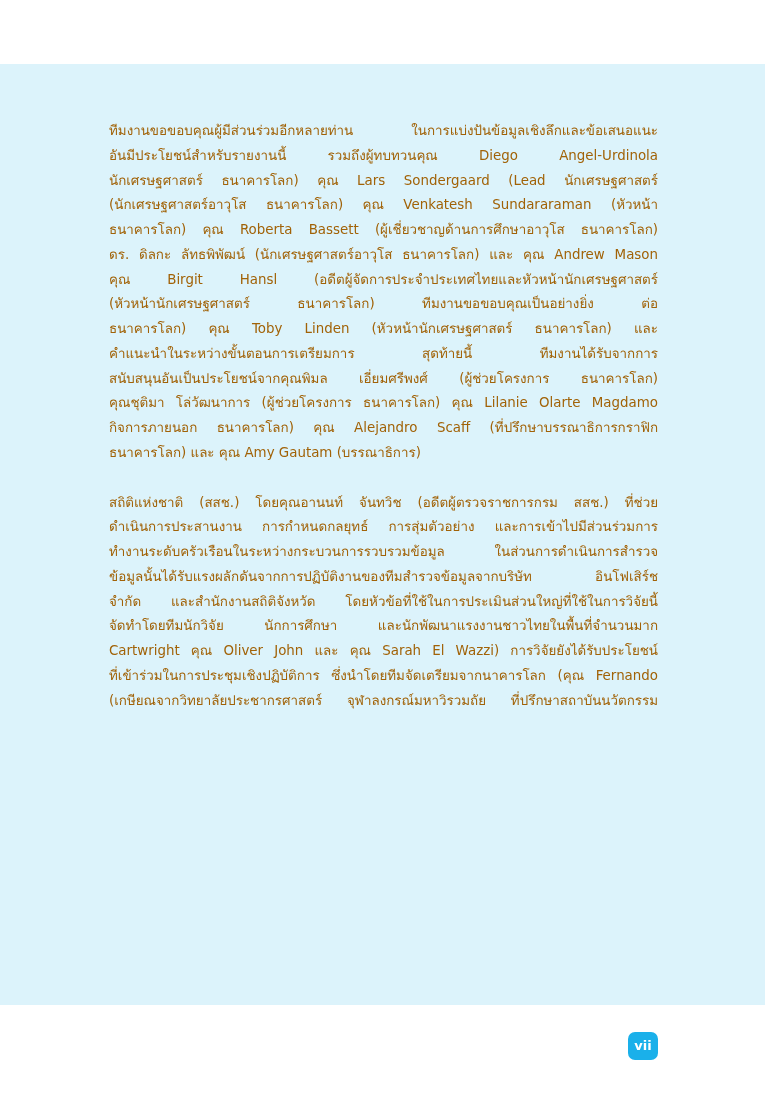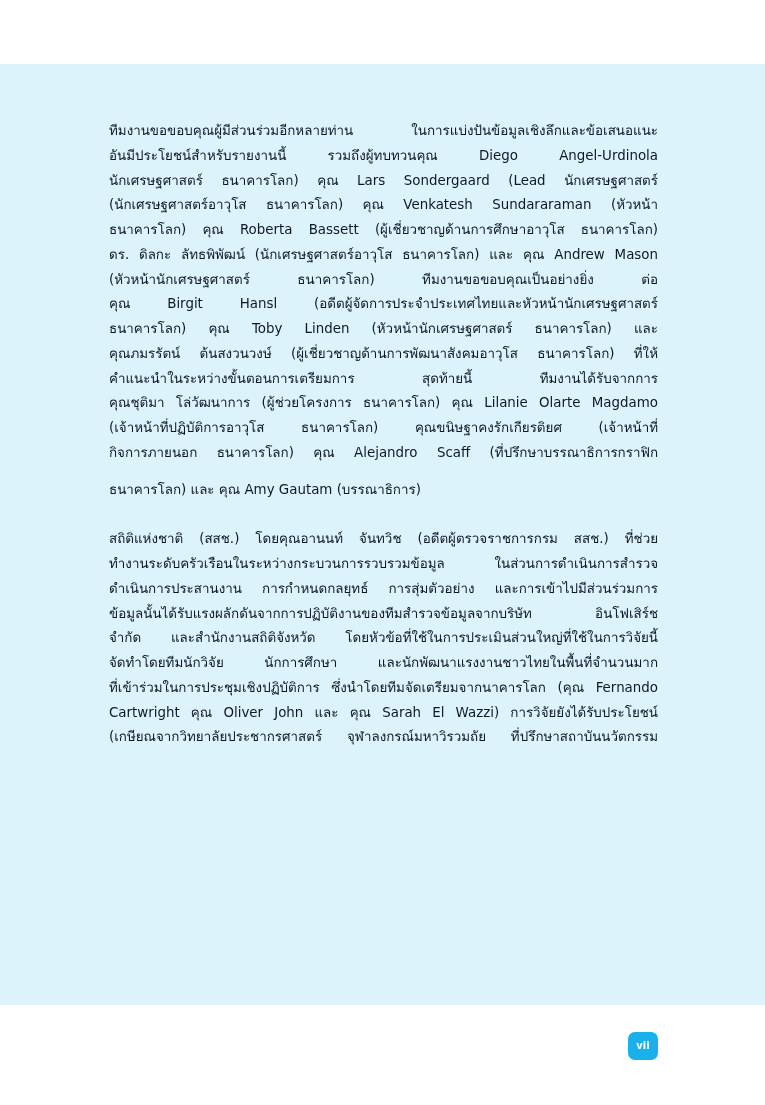--- a/index.html
+++ b/index.html
@@ -20,90 +20,88 @@
       top: 64px;
       width: 765px;
       height: 941px;
       background: #dcf3fb;
     }
     .content {
       position: absolute;
       left: 109px;
       top: 119px;
       width: 549px;
-      color: #0f172a;
+      color: #a16207;
       font-size: 13.4px;
     }
     .para {
       margin: 0;
     }
     .line {
       display: block;
       height: 24.75px;
       line-height: 24.75px;
       white-space: nowrap;
       text-align: justify;
       text-align-last: justify;
       overflow: visible;
     }
     .line.last {
       text-align-last: left;
-      margin-top: 12px;
     }
     .para-gap {
       height: 25px;
     }
     .page-badge {
       position: absolute;
       left: 628px;
       top: 1032px;
       width: 30px;
       height: 28px;
       border-radius: 7px;
       background: #1ab0ea;
       color: #ffffff;
       font-family: "DejaVu Sans", "Liberation Sans", sans-serif;
       font-weight: bold;
-      font-size: 10px;
+      font-size: 13px;
       line-height: 28px;
       text-align: center;
     }
   </style>
 </head>
 <body>
 
 <div class="panel"></div>
 
 <div class="content">
   <div class="para">
     <span class="line">ทีมงานขอขอบคุณผู้มีส่วนร่วมอีกหลายท่าน ในการแบ่งปันข้อมูลเชิงลึกและข้อเสนอแนะ</span>
     <span class="line">อันมีประโยชน์สำหรับรายงานนี้ รวมถึงผู้ทบทวนคุณ Diego Angel-Urdinola</span>
     <span class="line">นักเศรษฐศาสตร์ ธนาคารโลก) คุณ Lars Sondergaard (Lead นักเศรษฐศาสตร์</span>
     <span class="line">(นักเศรษฐศาสตร์อาวุโส ธนาคารโลก) คุณ Venkatesh Sundararaman (หัวหน้า</span>
     <span class="line">ธนาคารโลก) คุณ Roberta Bassett (ผู้เชี่ยวชาญด้านการศึกษาอาวุโส ธนาคารโลก)</span>
     <span class="line">ดร. ดิลกะ ลัทธพิพัฒน์ (นักเศรษฐศาสตร์อาวุโส ธนาคารโลก) และ คุณ Andrew Mason</span>
+    <span class="line">คุณ Birgit Hansl (อดีตผู้จัดการประจำประเทศไทยและหัวหน้านักเศรษฐศาสตร์</span>
     <span class="line">(หัวหน้านักเศรษฐศาสตร์ ธนาคารโลก) ทีมงานขอขอบคุณเป็นอย่างยิ่ง ต่อ</span>
-    <span class="line">คุณ Birgit Hansl (อดีตผู้จัดการประจำประเทศไทยและหัวหน้านักเศรษฐศาสตร์</span>
     <span class="line">ธนาคารโลก) คุณ Toby Linden (หัวหน้านักเศรษฐศาสตร์ ธนาคารโลก) และ</span>
-    <span class="line">คุณภมรรัตน์ ต้นสงวนวงษ์ (ผู้เชี่ยวชาญด้านการพัฒนาสังคมอาวุโส ธนาคารโลก) ที่ให้</span>
     <span class="line">คำแนะนำในระหว่างขั้นตอนการเตรียมการ สุดท้ายนี้ ทีมงานได้รับจากการ</span>
+    <span class="line">สนับสนุนอันเป็นประโยชน์จากคุณพิมล เอี่ยมศรีพงศ์ (ผู้ช่วยโครงการ ธนาคารโลก)</span>
     <span class="line">คุณชุติมา โล่วัฒนาการ (ผู้ช่วยโครงการ ธนาคารโลก) คุณ Lilanie Olarte Magdamo</span>
-    <span class="line">(เจ้าหน้าที่ปฏิบัติการอาวุโส ธนาคารโลก) คุณขนิษฐาคงรักเกียรติยศ (เจ้าหน้าที่</span>
     <span class="line">กิจการภายนอก ธนาคารโลก) คุณ Alejandro Scaff (ที่ปรึกษาบรรณาธิการกราฟิก</span>
     <span class="line last">ธนาคารโลก) และ คุณ Amy Gautam (บรรณาธิการ)</span>
   </div>
 
   <div class="para-gap"></div>
 
   <div class="para">
     <span class="line">สถิติแห่งชาติ (สสช.) โดยคุณอานนท์ จันทวิช (อดีตผู้ตรวจราชการกรม สสช.) ที่ช่วย</span>
+    <span class="line">ดำเนินการประสานงาน การกำหนดกลยุทธ์ การสุ่มตัวอย่าง และการเข้าไปมีส่วนร่วมการ</span>
     <span class="line">ทำงานระดับครัวเรือนในระหว่างกระบวนการรวบรวมข้อมูล ในส่วนการดำเนินการสำรวจ</span>
-    <span class="line">ดำเนินการประสานงาน การกำหนดกลยุทธ์ การสุ่มตัวอย่าง และการเข้าไปมีส่วนร่วมการ</span>
     <span class="line">ข้อมูลนั้นได้รับแรงผลักดันจากการปฏิบัติงานของทีมสำรวจข้อมูลจากบริษัท อินโฟเสิร์ช</span>
     <span class="line">จำกัด และสำนักงานสถิติจังหวัด โดยหัวข้อที่ใช้ในการประเมินส่วนใหญ่ที่ใช้ในการวิจัยนี้</span>
     <span class="line">จัดทำโดยทีมนักวิจัย นักการศึกษา และนักพัฒนาแรงงานชาวไทยในพื้นที่จำนวนมาก</span>
+    <span class="line"> Cartwright คุณ Oliver John และ คุณ Sarah El Wazzi) การวิจัยยังได้รับประโยชน์</span>
     <span class="line">ที่เข้าร่วมในการประชุมเชิงปฏิบัติการ ซึ่งนำโดยทีมจัดเตรียมจากนาคารโลก (คุณ Fernando</span>
-    <span class="line"> Cartwright คุณ Oliver John และ คุณ Sarah El Wazzi) การวิจัยยังได้รับประโยชน์</span>
     <span class="line">(เกษียณจากวิทยาลัยประชากรศาสตร์ จุฬาลงกรณ์มหาวิรวมถัย ที่ปรึกษาสถาบันนวัตกรรม</span>
   </div>
 </div>
 
 <div class="page-badge">vii</div>
 
 </body></html>

